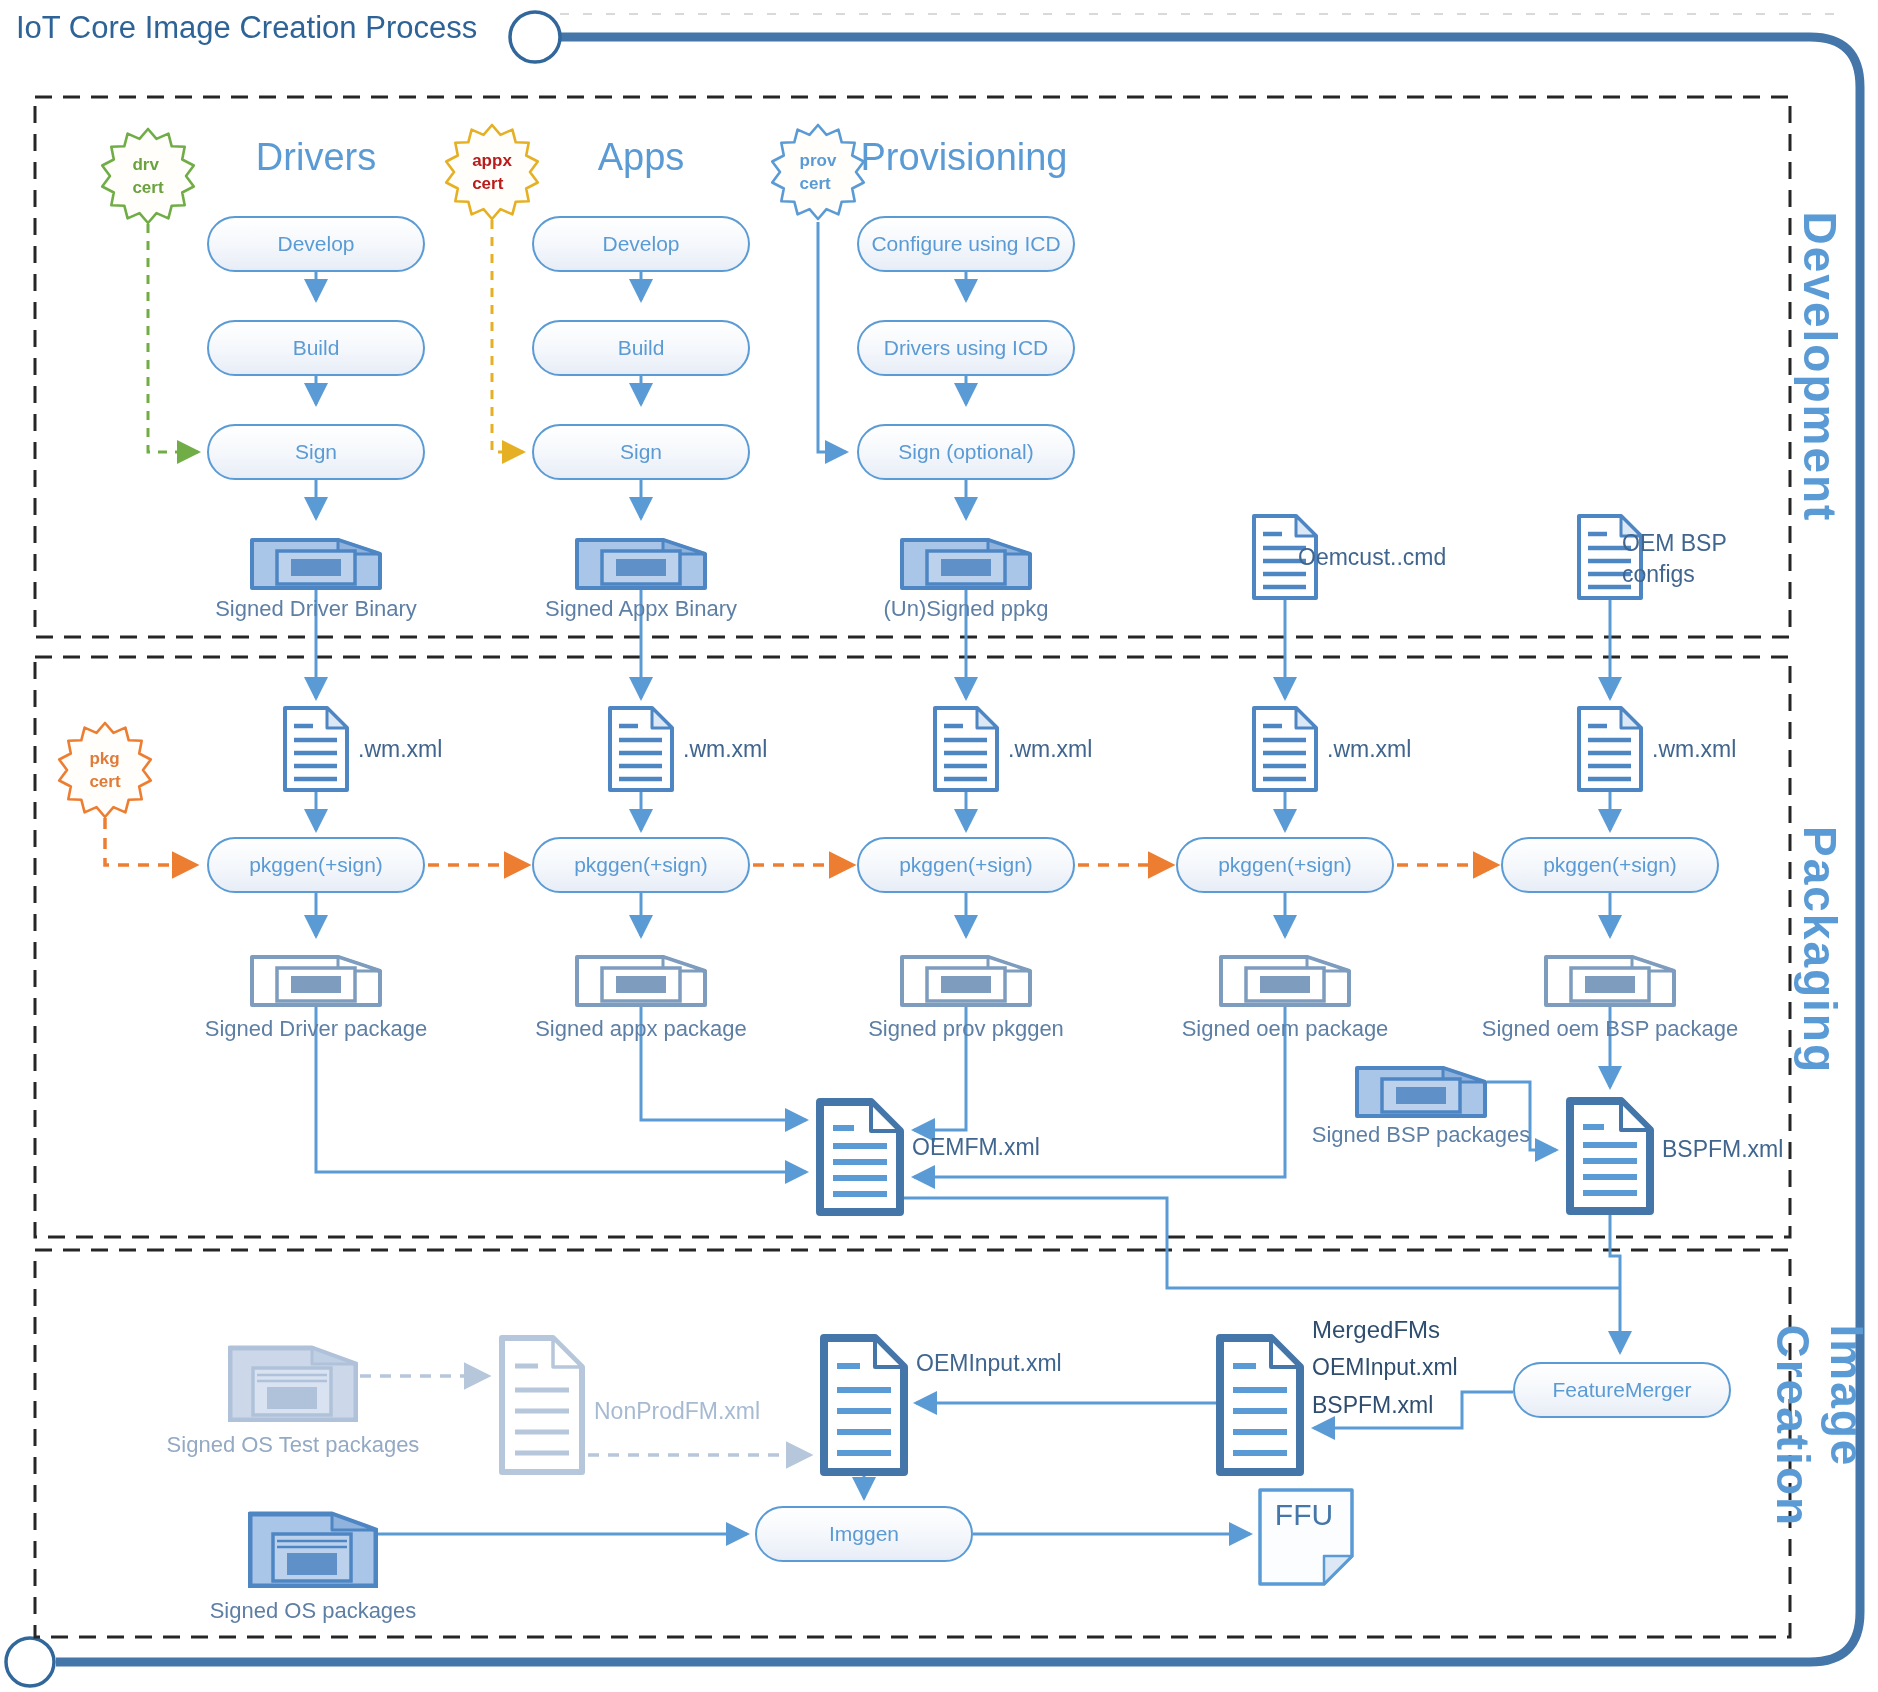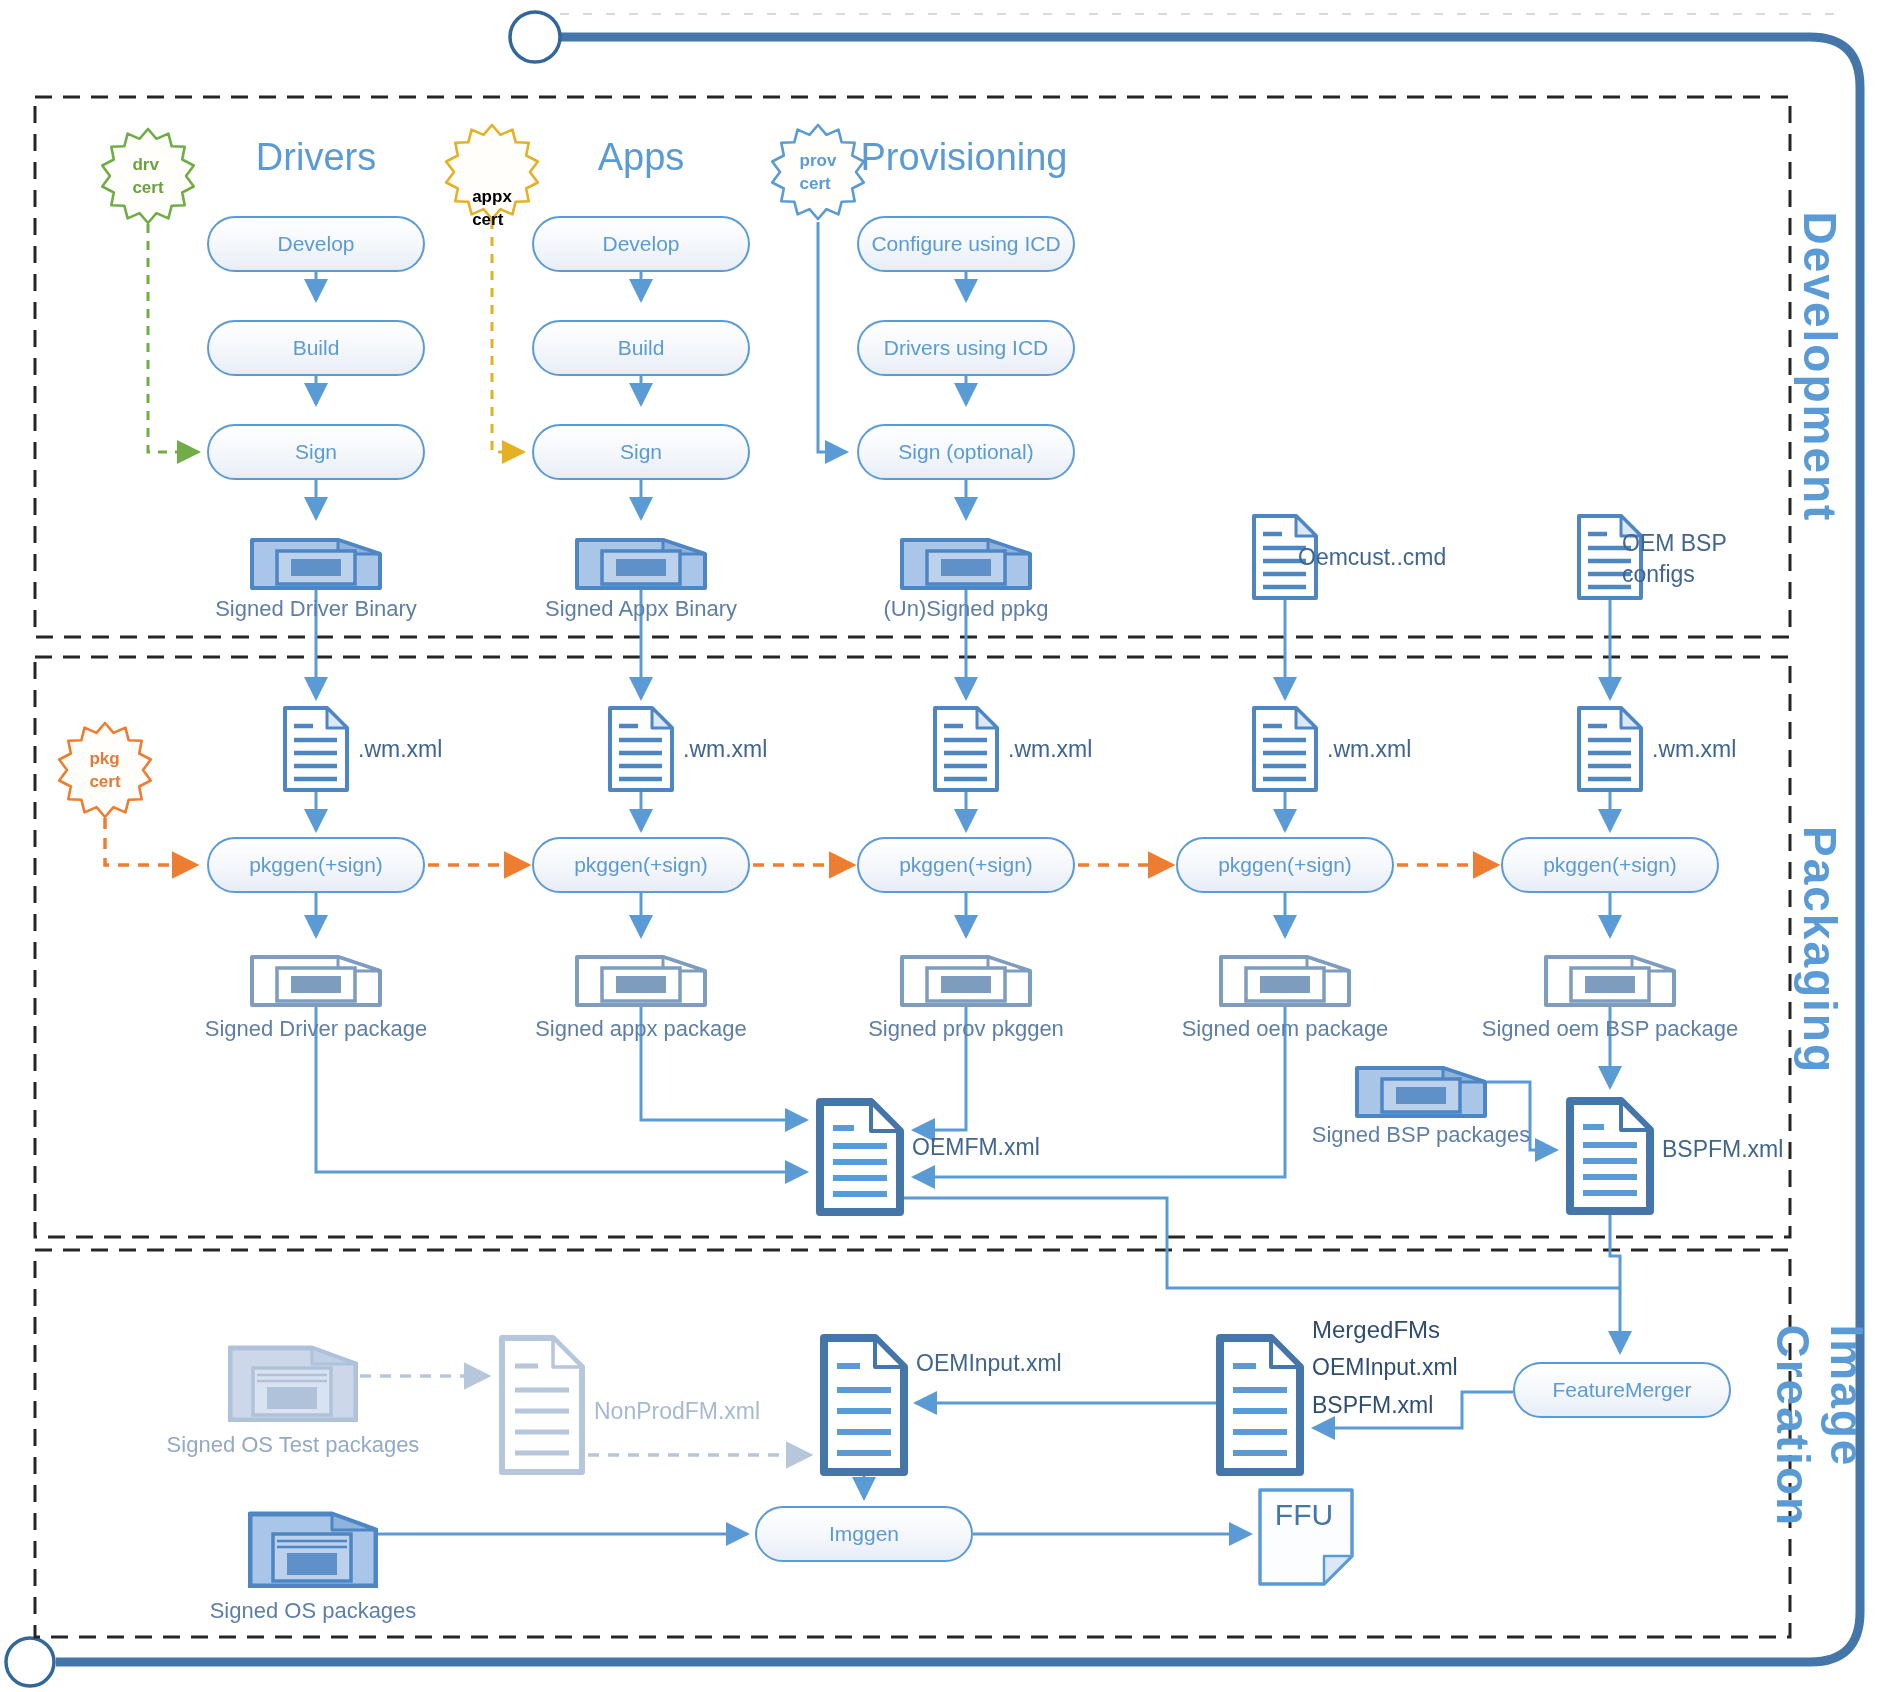--- a/index.html
+++ b/index.html
@@ -217,34 +217,35 @@
   <use href="#docT" width="88" height="118" x="1566" y="1097"></use>
 
   <use href="#pkgBf" width="130" height="92" x="228" y="1330"></use>
   <use href="#docFaded" width="88" height="142" x="498" y="1334"></use>
   <use href="#docTall" width="88" height="142" x="820" y="1334"></use>
   <use href="#docTall" width="88" height="142" x="1216" y="1334"></use>
   <use href="#pkgB" width="130" height="92" x="248" y="1496"></use>
   <use href="#note" width="96" height="98" x="1258" y="1488"></use>
 </svg>
 
+<div class="lbl title" style="left:16px;top:10px;">IoT Core Image Creation Process</div>
 
 <div class="side" style="left:1820px;top:367px;">Development</div>
 <div class="side" style="left:1820px;top:950px;">Packaging</div>
 <div class="side" style="left:1820px;top:1447px;">Image Creation</div>
 
 <div class="lbl colhead" style="left:316px;top:136px;">Drivers</div>
 <div class="lbl colhead" style="left:641px;top:136px;">Apps</div>
 <div class="lbl colhead" style="left:964px;top:136px;">Provisioning</div>
 
 <div class="lbl certtxt" style="left:148px;top:176px;color:#6aa23f;">
   <div>drv</div>
       <div>cert</div>
     </div>
-<div class="lbl certtxt" style="left:492px;top:172px;color:#000000;margin-top:36px;">
+<div class="lbl certtxt" style="left:492px;top:172px;color:#b91c1c;">
   <div>appx</div>
       <div>cert</div>
     </div>
 <div class="lbl certtxt" style="left:818px;top:172px;color:#5b9bd5;">
   <div>prov</div>
       <div>cert</div>
     </div>
 <div class="lbl certtxt" style="left:105px;top:770px;color:#e07b39;">
   <div>pkg</div>
       <div>cert</div>

